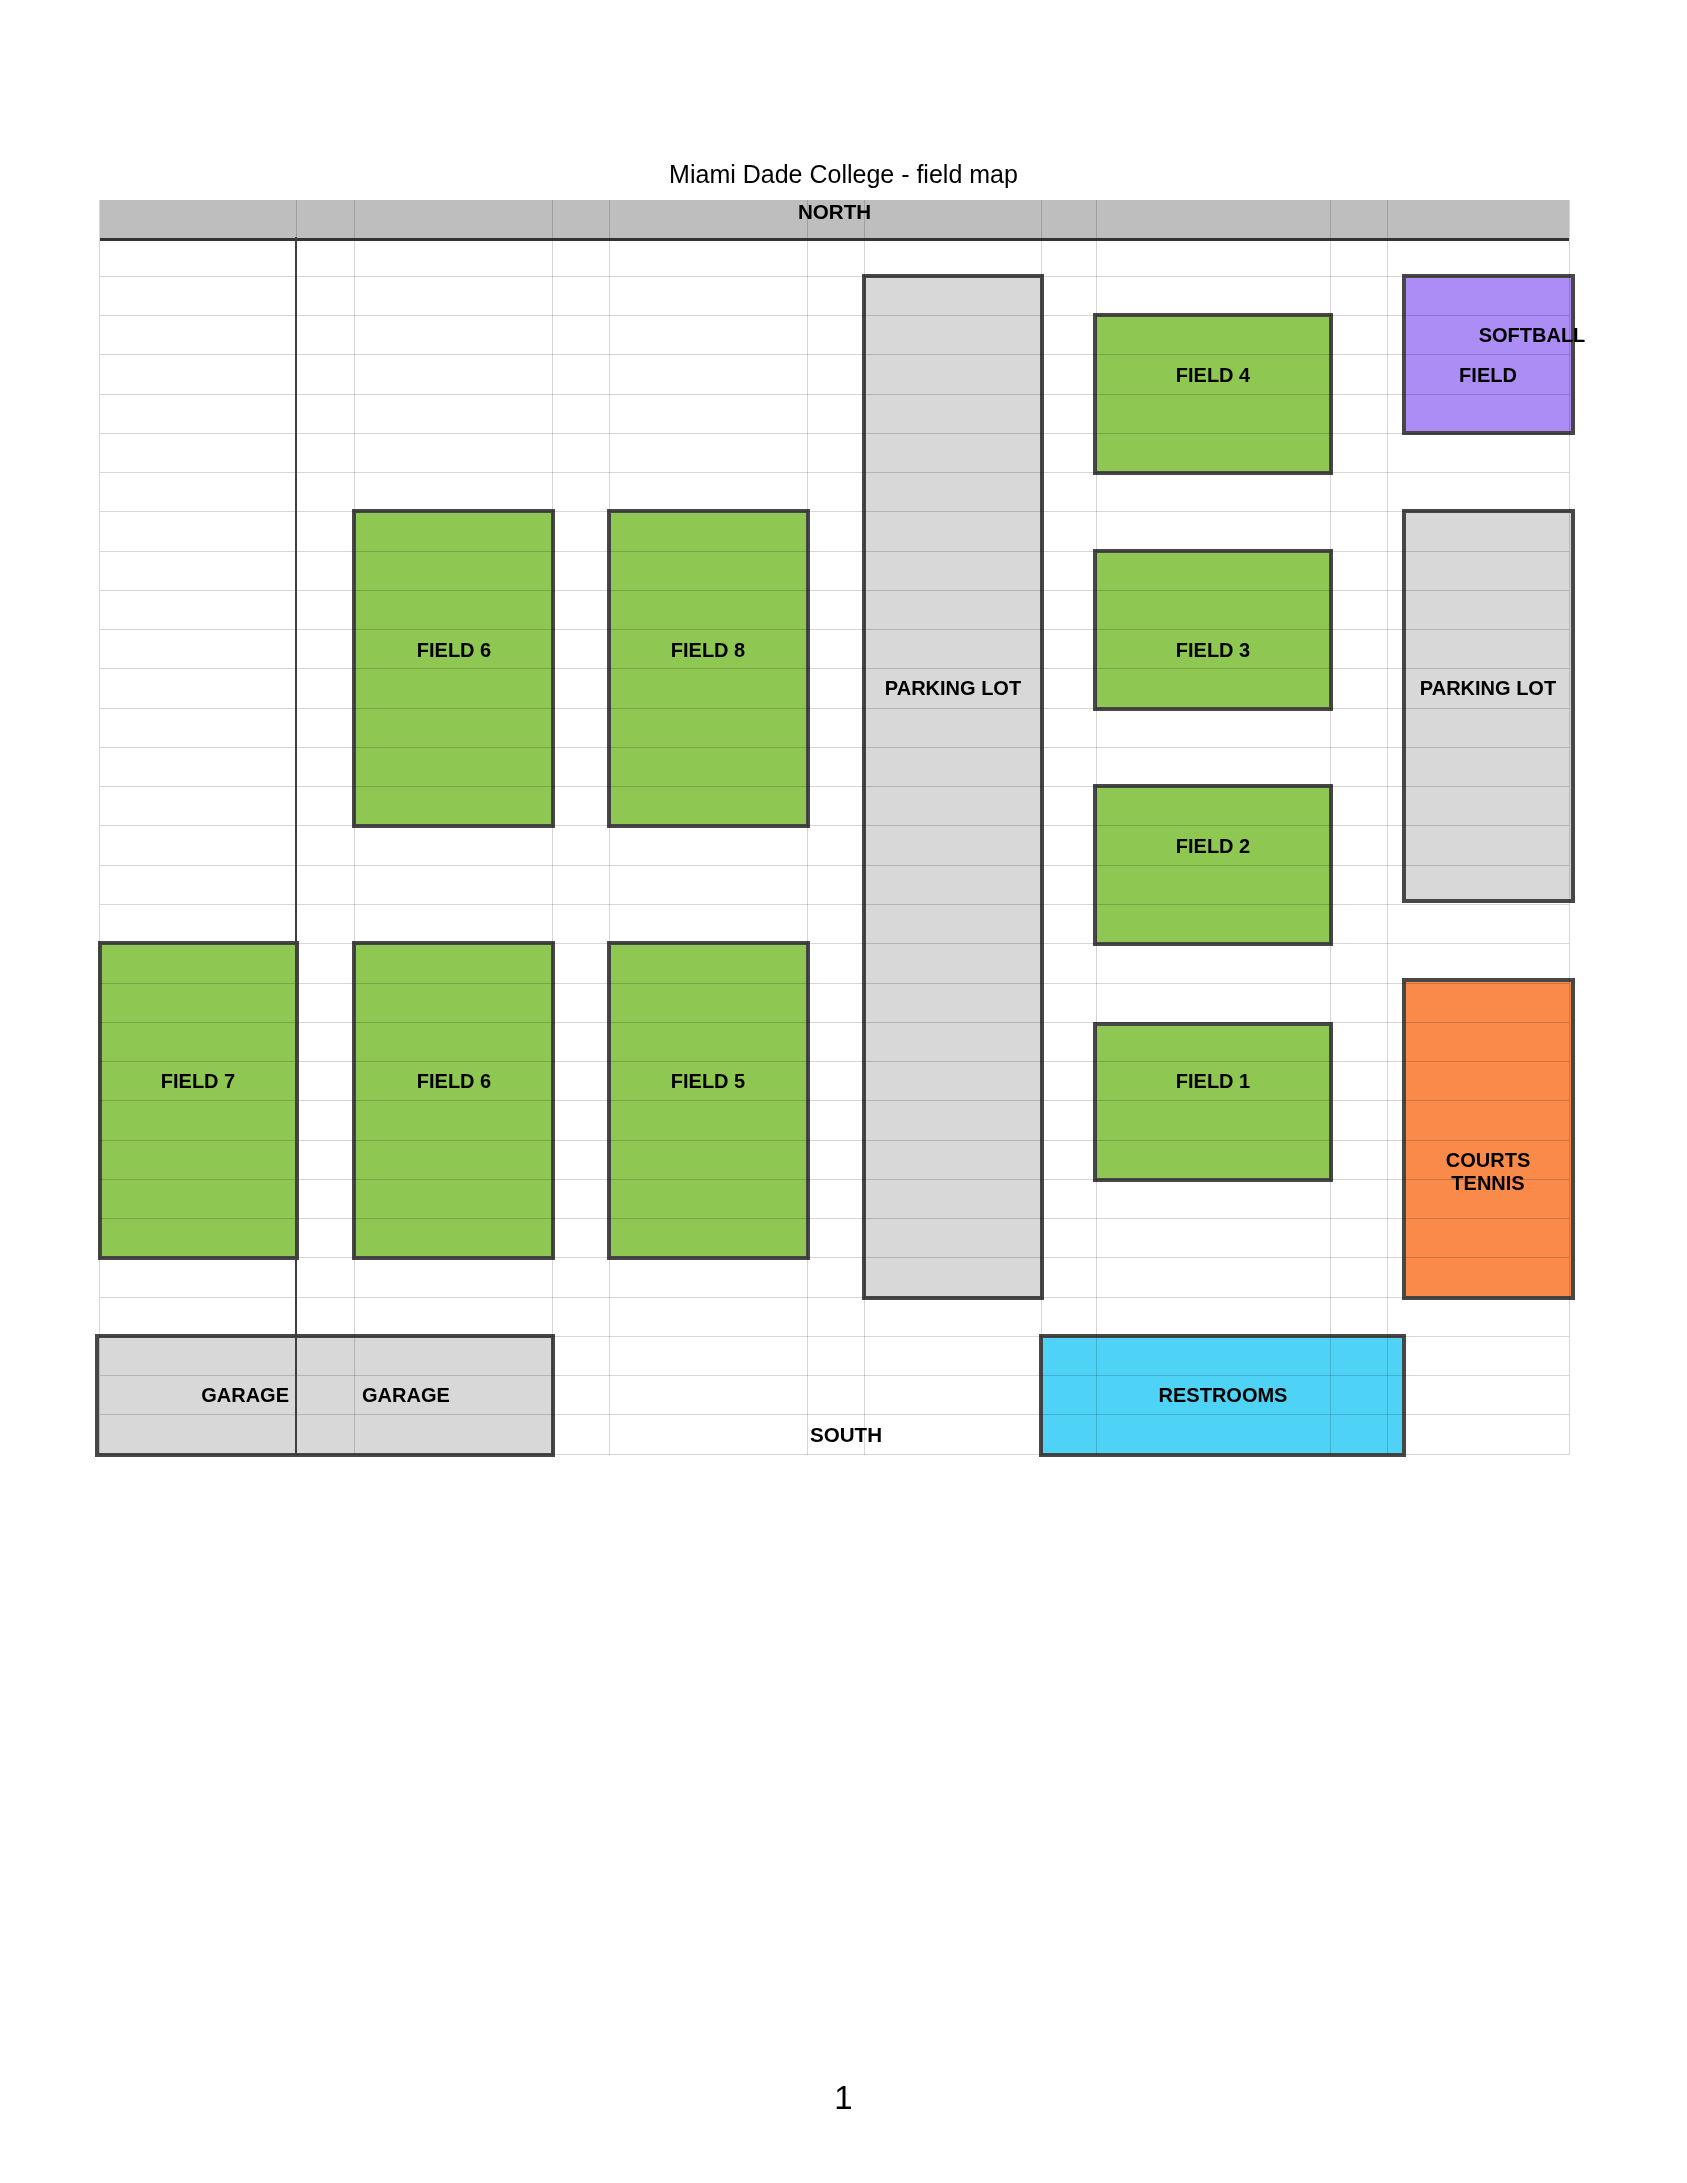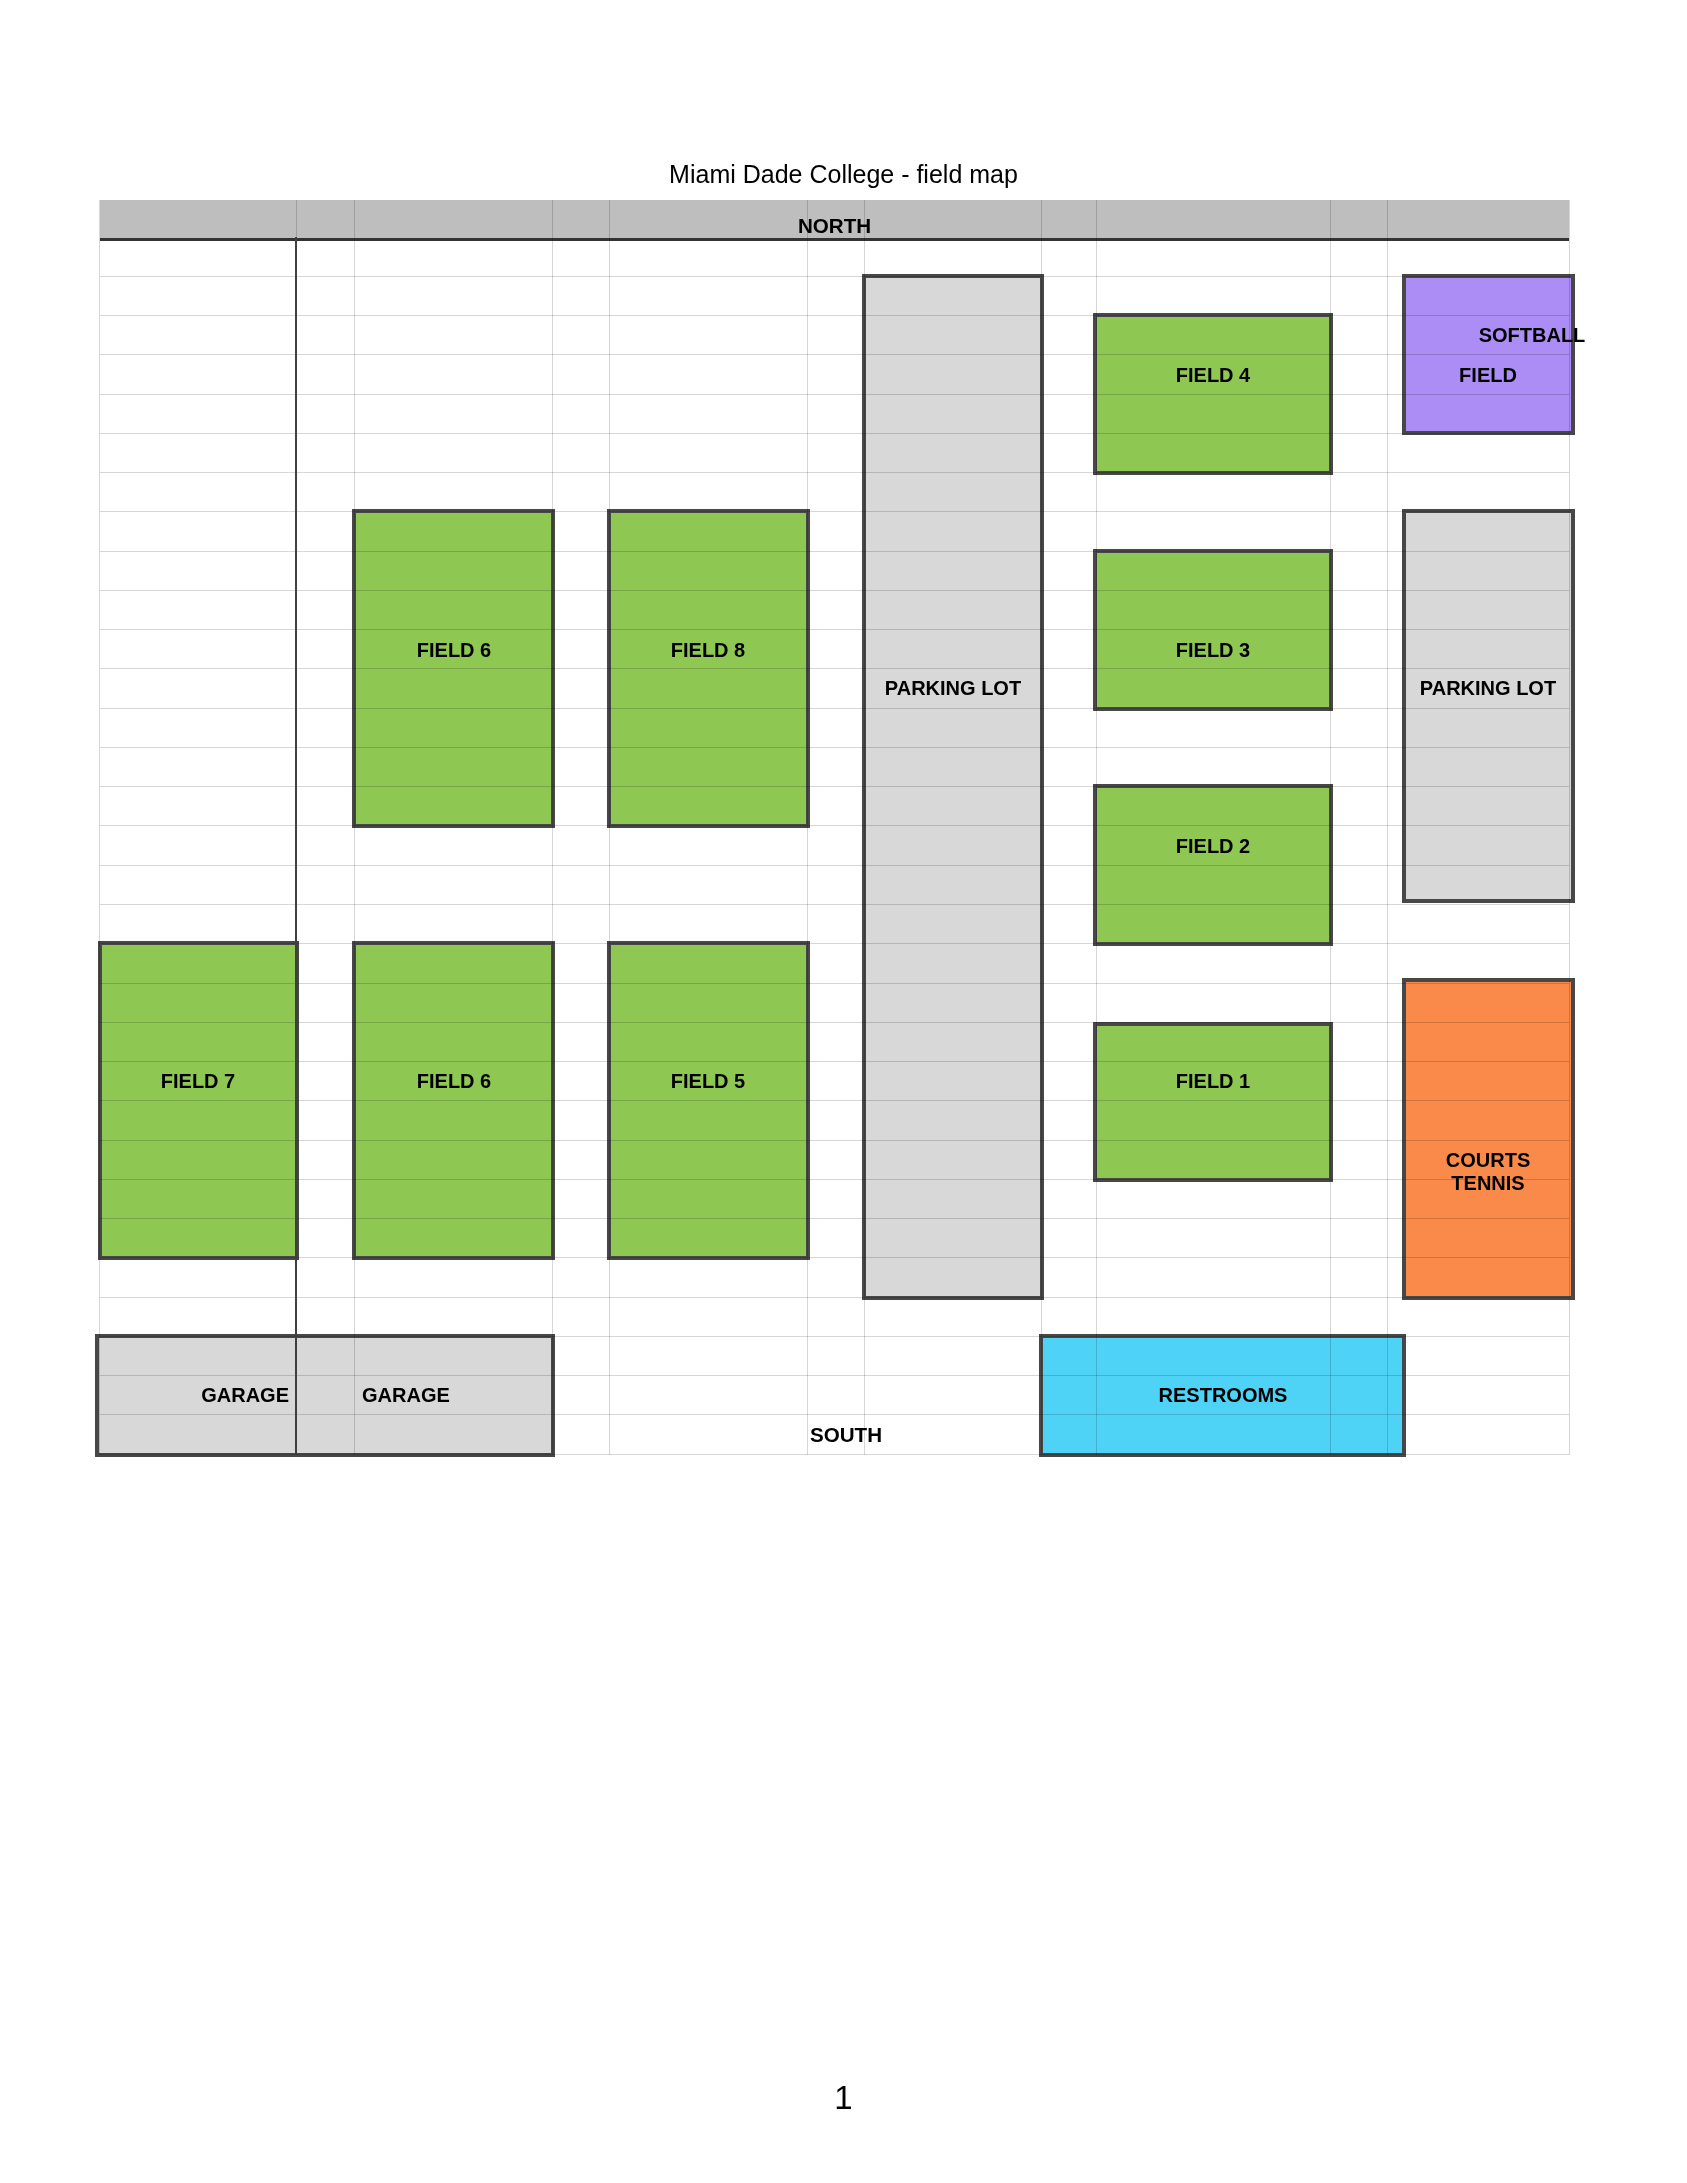--- a/index.html
+++ b/index.html
@@ -8,21 +8,21 @@
     font-family:"Liberation Sans","DejaVu Sans",sans-serif;color:#000;
     overflow:hidden;
   }
   .page-title{
     position:absolute;left:0;top:160px;width:1687px;text-align:center;
     font-size:25px;font-weight:400;letter-spacing:0px;
   }
   .north-bar{
     position:absolute;left:100px;top:200px;width:1469px;height:41px;
     background:#BEBEBE;border-bottom:3.6px solid #333333;box-sizing:border-box;
-    display:flex;align-items:flex-end;justify-content:center;
+    display:flex;align-items:flex-start;justify-content:center;
   }
   .compass-text{font-weight:700;font-size:20.6px;}
   .south-label{
     position:absolute;left:846px;top:1435px;transform:translate(-50%,-50%);
     font-weight:700;font-size:20.6px;white-space:nowrap;
   }
   .block{position:absolute;border:4.9px solid #474747;box-sizing:border-box;z-index:1;}
   .gridline{position:absolute;pointer-events:none;z-index:2;}
   .h-line{left:100px;width:1469px;height:1.2px;background:rgba(0,0,0,0.16);}
   .v-line{top:200px;height:1255px;width:1.2px;background:rgba(0,0,0,0.16);}

